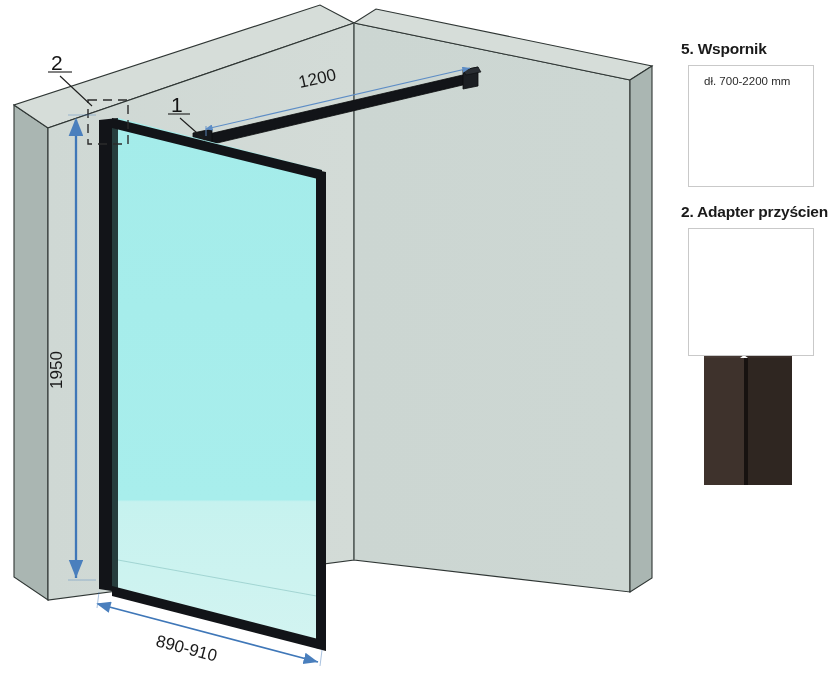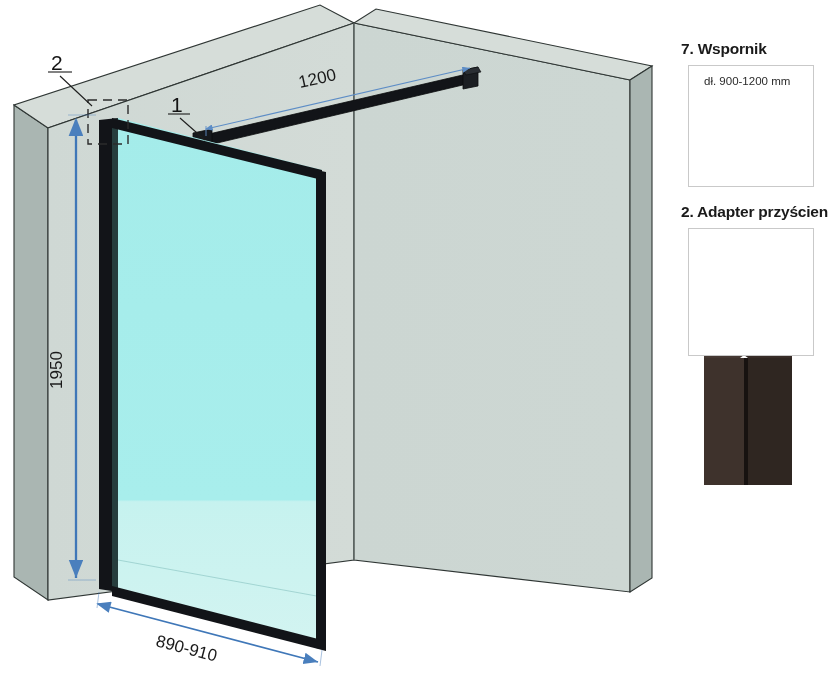--- a/index.html
+++ b/index.html
@@ -188,20 +188,20 @@
 
       <line x1="694" y1="281" x2="742" y2="245" stroke="#5d8dc6" stroke-width="1.2" marker-start="url(#arrThinS)" marker-end="url(#arrThin)"></line>
 
       <line x1="748" y1="245" x2="806" y2="288" stroke="#5d8dc6" stroke-width="1.2" marker-start="url(#arrThinS)" marker-end="url(#arrThin)"></line>
     </g>
 
     <text x="702" y="272" transform="rotate(-37 702 272)" font-family="Liberation Sans, sans-serif" font-size="14" fill="#222">17</text>
     <text x="768" y="268" transform="rotate(37 768 268)" font-family="Liberation Sans, sans-serif" font-size="14" fill="#222">32</text>
   </svg>
 
-  <div class="legend-title" style="left:681px;top:40px;">7. Wspornik</div>
+  <div class="legend-title" style="left:681px;top:40px;">5. Wspornik</div>
   <div class="legend-box" style="left:688px;top:65px;width:126px;height:122px;"></div>
-  <div class="legend-cap" style="left:704px;top:75px;">dł. 900-1200 mm</div>
+  <div class="legend-cap" style="left:704px;top:75px;">dł. 700-2200 mm</div>
 
   <div class="legend-title" style="left:681px;top:203px;">2. Adapter przyścienny</div>
   <div class="legend-box" style="left:688px;top:228px;width:126px;height:128px;"></div>
 
 </div>
 
 </body></html>

